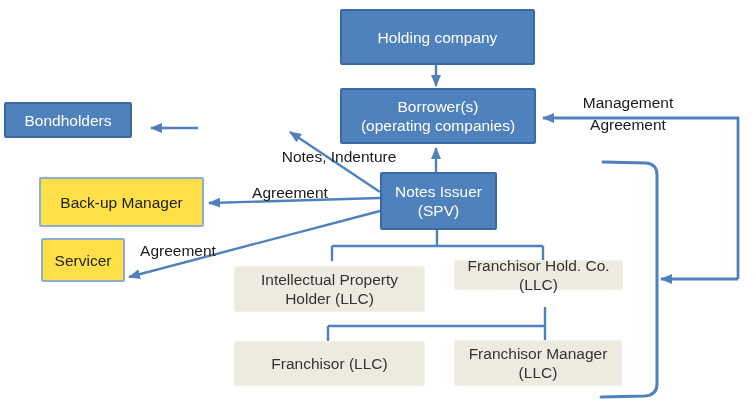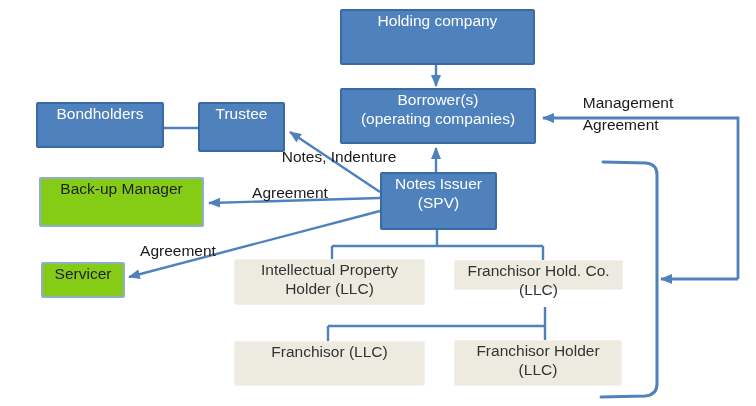--- a/index.html
+++ b/index.html
@@ -2,28 +2,28 @@
 <html><head>
 <meta charset="utf-8">
 <style>
   html,body{margin:0;padding:0;background:#ffffff;}
   .canvas{
     position:relative;width:756px;height:406px;background:#ffffff;overflow:hidden;
     font-family:"Liberation Sans",sans-serif;
   }
   svg.wires{position:absolute;left:0;top:0;width:756px;height:406px;}
   .node{
-    position:absolute;display:flex;flex-direction:column;align-items:center;justify-content:flex-start;
+    position:absolute;display:flex;flex-direction:column;align-items:center;justify-content:center;
     text-align:center;font-size:15.5px;line-height:19px;box-sizing:border-box;border-radius:2px;
   }
   .node.dark{background:#4f81bd;border:2px solid #3a6aa6;color:#ffffff;}
-  .node.light{background:#84cc16;border:2px solid #8fadd0;color:#1f1f1f;}
+  .node.light{background:#fde047;border:2px solid #8fadd0;color:#1f1f1f;}
   .node.beige{background:#edebe0;border:1px solid #f3f2ea;color:#333333;}
   .flabel{
-    position:absolute;transform:translateX(-50%);text-align:left;color:#1a1a1a;
+    position:absolute;transform:translateX(-50%);text-align:center;color:#1a1a1a;
     font-size:15.5px;line-height:22px;white-space:nowrap;
   }
   .flabel span{display:block;}
   .node span{display:block;}
 </style>
 </head>
 <body>
 
 <div class="canvas">
 
@@ -59,57 +59,54 @@
 
   <div class="node dark" style="left:340px;top:9px;width:195px;height:56px">
     <span>Holding company</span>
   </div>
 
   <div class="node dark" style="left:340px;top:88px;width:196px;height:56px">
     <span>Borrower(s)</span>
     <span>(operating companies)</span>
   </div>
 
-  <div class="node dark" style="left:36px;top:102px;width:128px;height:46px">
+  <div class="node dark" style="left:4px;top:102px;width:128px;height:36px">
     <span>Bondholders</span>
   </div>
 
-  <div class="node dark" style="left:198px;top:102px;width:87px;height:50px">
-    <span>Trustee</span>
-  </div>
 
   <div class="node dark" style="left:380px;top:172px;width:117px;height:58px">
     <span>Notes Issuer</span>
     <span>(SPV)</span>
   </div>
 
   <div class="node light" style="left:39px;top:177px;width:165px;height:50px">
     <span>Back-up Manager</span>
   </div>
 
-  <div class="node light" style="left:41px;top:262px;width:84px;height:36px">
+  <div class="node light" style="left:41px;top:238px;width:84px;height:44px">
     <span>Servicer</span>
   </div>
 
-  <div class="node beige" style="left:234px;top:259px;width:191px;height:46px">
+  <div class="node beige" style="left:234px;top:266px;width:191px;height:46px">
     <span>Intellectual Property</span>
     <span>Holder (LLC)</span>
   </div>
 
   <div class="node beige" style="left:454px;top:260px;width:169px;height:30px">
     <span>Franchisor Hold. Co.</span>
     <span>(LLC)</span>
   </div>
 
   <div class="node beige" style="left:234px;top:341px;width:191px;height:45px">
     <span>Franchisor (LLC)</span>
   </div>
 
   <div class="node beige" style="left:454px;top:340px;width:168px;height:46px">
-    <span>Franchisor Holder</span>
+    <span>Franchisor Manager</span>
     <span>(LLC)</span>
   </div>
 
   <div class="flabel" style="left:339px;top:146px">
     <span>Notes, Indenture</span>
   </div>
 
   <div class="flabel" style="left:290px;top:182px">
     <span>Agreement</span>
   </div>

